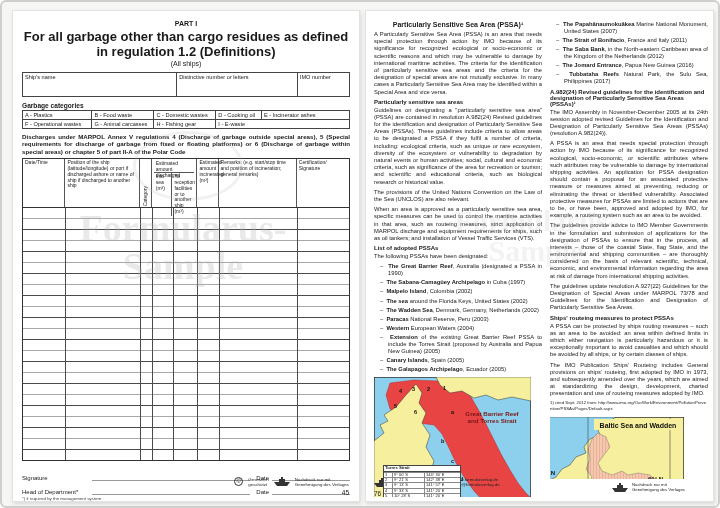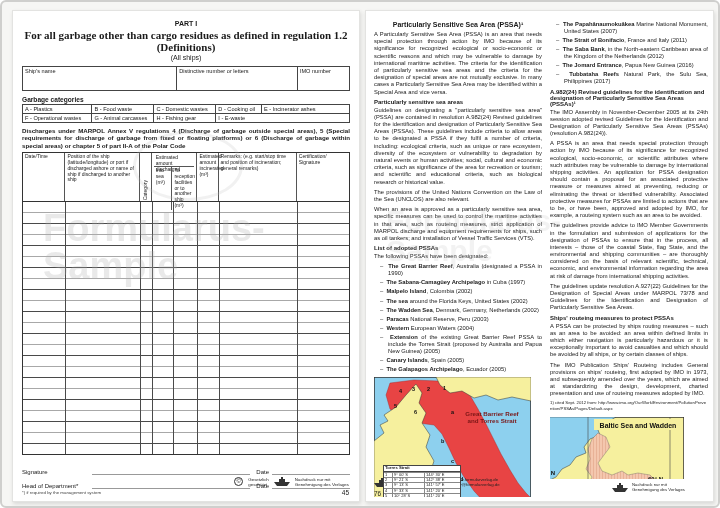--- a/index.html
+++ b/index.html
@@ -3,29 +3,29 @@
 <meta charset="utf-8">
 <style>
   * { margin:0; padding:0; box-sizing:border-box; }
   html,body { width:720px; height:508px; font-family:"Liberation Sans", sans-serif; color:#1a1a1a; background:#ffffff; }
   .frame { position:absolute; left:0; top:0; width:720px; height:508px; background:#f6f6f4; border:2px solid #cfcfcd; border-radius:6px; overflow:hidden; }
   .page { position:absolute; top:8px; height:492px; background:#fff; border:1px solid #e3e3e1; box-shadow:1px 2px 4px rgba(0,0,0,.12); overflow:hidden; }
   #leftPage { left:10px; width:348px; padding:8px 9px; }
   #rightPage { left:363px; width:349px; }
 
   
-  .wm { position:absolute; font-weight:bold; color:rgba(175,175,175,.28); pointer-events:none; line-height:1.0; z-index:5; }
+  .wm { position:absolute; text-align:center; font-weight:bold; color:rgba(175,175,175,.28); pointer-events:none; line-height:1.0; z-index:5;font-family:Liberation Serif, serif; }
   #wmLeft { left:30px; top:198px; width:280px; font-size:38px; }
   #wmRight { left:20px; top:195px; width:300px; font-size:30px; color:rgba(195,195,195,.22); }
   .wm-stamp { position:absolute; left:120px; top:120px; width:110px; height:70px; border:3px solid rgba(185,185,185,.20); border-radius:50%; pointer-events:none; z-index:5; }
 
   
   .ttl { text-align:center; font-weight:bold; font-size:11.5px; letter-spacing:.4px; margin-top:6px; }
   .part { text-align:center; font-weight:bold; font-size:7px; margin-top:1px; }
-  .sub { text-align:center; font-weight:bold; font-size:11px; margin-top:2px;font-family:Liberation Serif, serif; }
+  .sub { text-align:center; font-weight:bold; font-size:13px; margin-top:2px; }
   .sub2 { text-align:center; font-size:7px; margin-top:1px; }
   .shipTbl { display:flex; border:1px solid #444; height:25px; margin-top:5px; }
   .shipTbl > div { font-size:5.6px; padding:1px 2px; }
   .shipTbl > div + div { border-left:1px solid #444; }
   .catLbl { font-size:6.6px; font-weight:bold; margin:5px 0 1px; }
   .catTbl { border:1px solid #444; font-size:5.6px; }
   .catTbl .r { display:flex; }
   .catTbl .r + .r { border-top:1px solid #444; }
   .catTbl .c { padding:1px 2px; border-left:1px solid #444; }
   .catTbl .c:first-child { border-left:none; }

